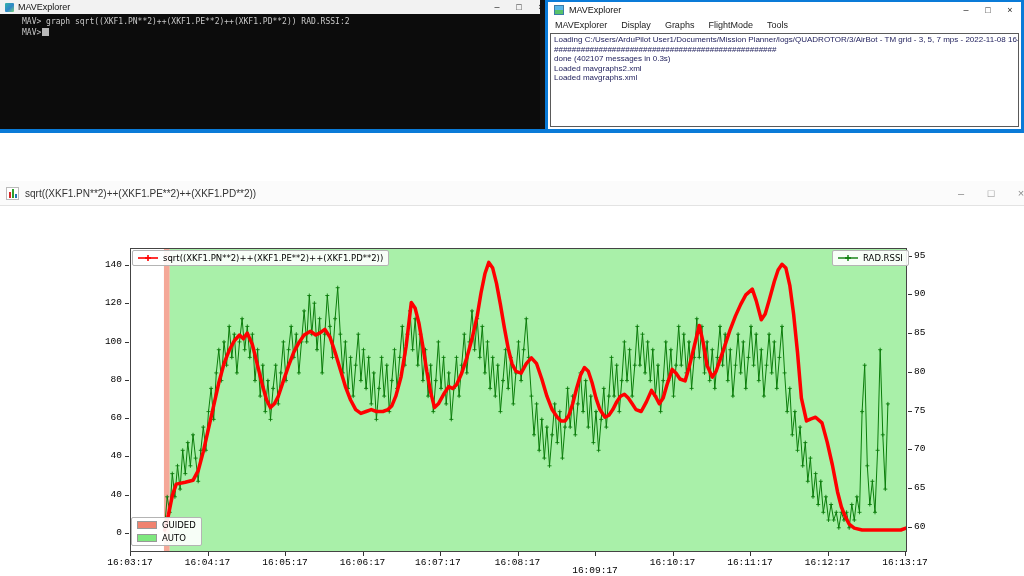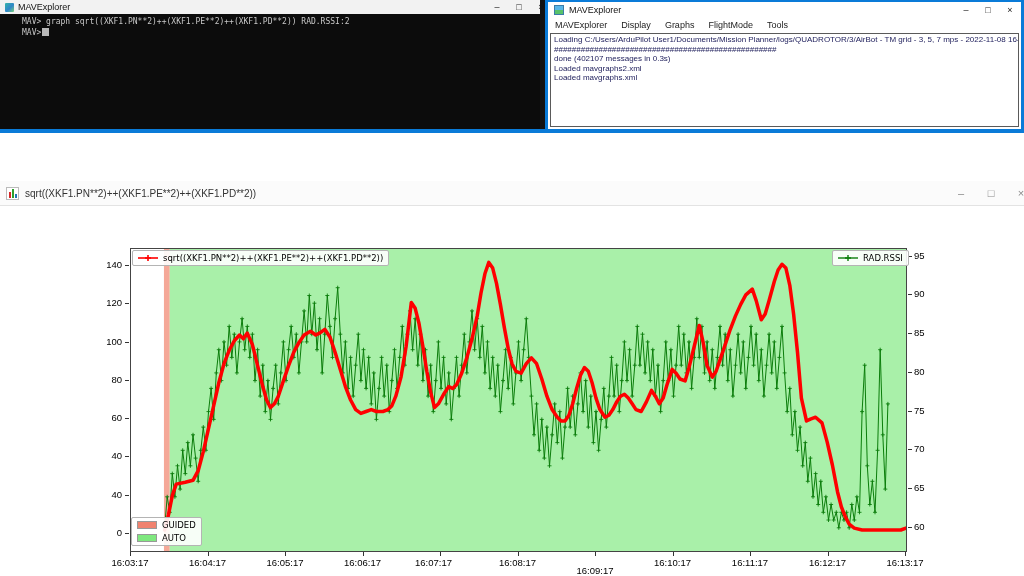--- a/index.html
+++ b/index.html
@@ -38,21 +38,21 @@
   .blue-strip{left:0;top:129px;width:1024px;height:4px;background:#0a7bd8;}
 
   
   .plot-window{left:0;top:133px;width:1024px;height:443px;background:#ffffff;margin-top:48px;}
   .plot-titlebar{position:absolute;left:0;top:0;right:0;height:24px;background:#fbfbfb;
       border-bottom:1px solid #e3e3e3;display:flex;align-items:center;font-size:10px;color:#333;}
   .plot-win-btn{width:30px;height:100%;display:flex;align-items:center;justify-content:center;font-size:11px;color:#8a8a8a;}
   .plot-icon{width:13px;height:13px;margin:0 6px 0 6px;position:relative;background:#fff;border:1px solid #bbb;box-sizing:border-box;}
   .plot-icon i{position:absolute;bottom:1px;width:2px;}
   .chart-frame{position:absolute;left:130px;top:67px;width:775px;height:302px;border:1px solid #444;box-sizing:content-box;background:#fff;}
-  .ticklabel{position:absolute;font-family:Liberation Sans, sans-serif;font-size:9.5px;color:#000;}
+  .ticklabel{position:absolute;font-family:Liberation Mono, monospace;font-size:9.5px;color:#000;}
   .tickmark{position:absolute;background:#333;}
   .legend-box{position:absolute;border:1px solid #b4b4b4;border-radius:2px;background:rgba(255,255,255,0.9);
       font-family:"DejaVu Sans",sans-serif;font-size:8.5px;color:#000;display:flex;align-items:center;
       padding:2px 5px;gap:5px;white-space:nowrap;}
   .legend-col{flex-direction:column;align-items:flex-start;gap:3px;}
   .legend-row{display:flex;align-items:center;gap:5px;}
   .legend-patch{width:20px;height:8px;border:1px solid #999;box-sizing:border-box;}
   .toolbar{position:absolute;left:0;right:0;top:405px;height:24px;background:#f2f2f2;display:flex;align-items:center;gap:6px;padding-left:6px;}
   .tool-btn{width:22px;height:20px;display:flex;align-items:center;justify-content:center;}
   .statusbar{position:absolute;left:0;right:0;bottom:0;height:14px;background:#f1f1f1;border-top:1px solid #dcdcdc;}

